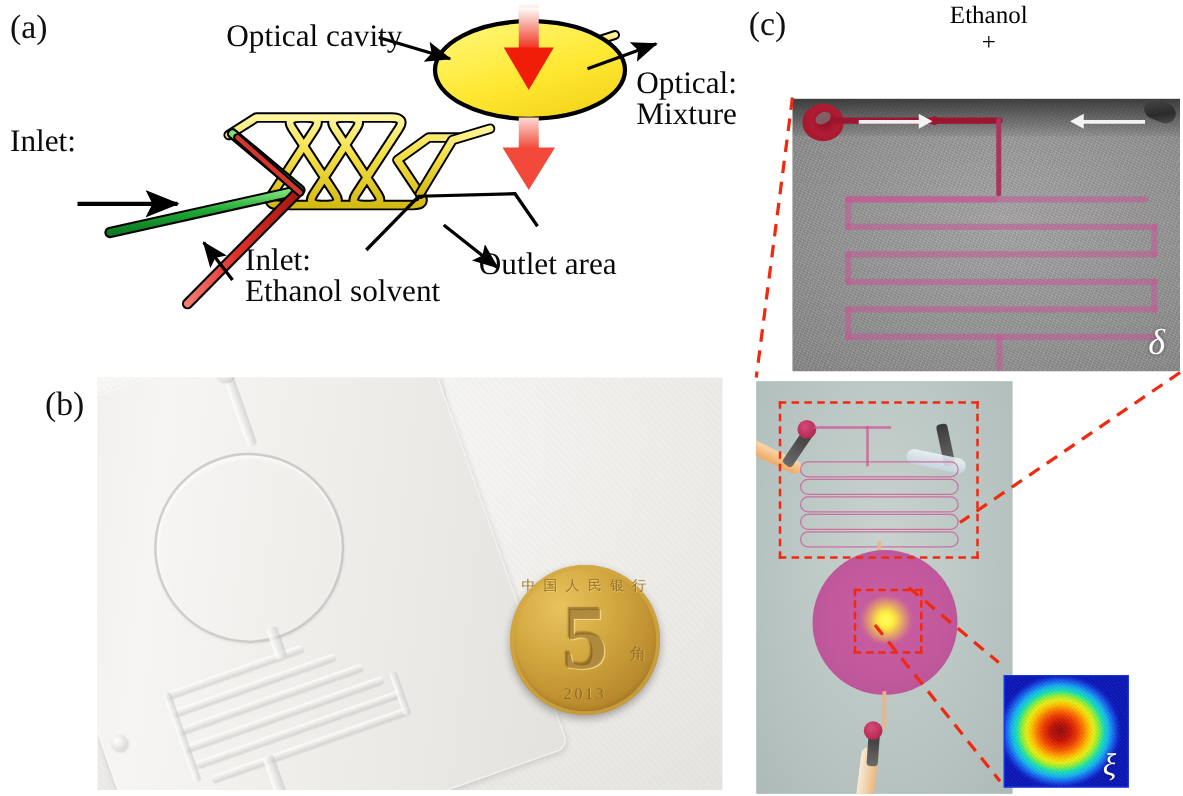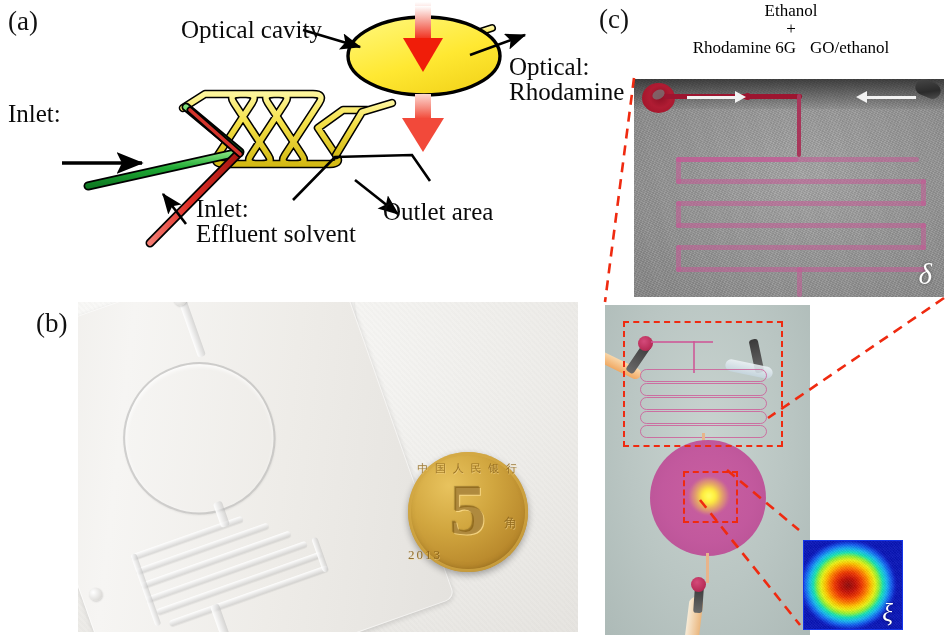--- a/index.html
+++ b/index.html
@@ -52,29 +52,29 @@
           background:radial-gradient(circle at 34% 28%, #e8c35e 0%, #d1a63f 38%, #b9892c 72%, #8d6520 100%);
           box-shadow:0 3px 7px rgba(0,0,0,0.32), inset 0 0 0 3px rgba(212,170,70,0.75),
                      inset 0 -3px 6px rgba(90,60,12,0.35);
           display:flex;align-items:center;justify-content:center;}
   #coin-5{font-size:72px;font-weight:bold;color:rgba(140,100,26,0.62);
           font-family:"Liberation Serif",serif;
           text-shadow:1px 1px 0 rgba(255,225,150,0.75),-1px -1px 1px rgba(100,70,16,0.5);
           line-height:1;margin-top:-4px;}
   .coin-cn{position:absolute;font-size:11px;color:rgba(135,96,24,0.80);
            text-shadow:0.5px 0.5px 0 rgba(250,220,150,0.6);}
-  #coin-year{position:absolute;bottom:9px;left:0;right:0;font-size:13px;
+  #coin-year{position:absolute;bottom:9px;left:0;right:0;text-align:center;font-size:13px;
              color:rgba(130,92,22,0.85);letter-spacing:2px;
              text-shadow:0.5px 0.5px 0 rgba(250,220,150,0.55);}
 
   
   #panel-c{position:absolute;left:596px;top:0;width:350px;height:637px;}
 
   #c-head{position:absolute;left:40px;top:2px;width:310px;text-align:center;}
-  .c-h-line{font-size:17px;line-height:1.08;}
+  .c-h-line{font-size:20px;line-height:1.08;}
   #c-head-row{display:flex;justify-content:center;gap:14px;align-items:baseline;}
 
   
   #c-micro{position:absolute;left:38px;top:79px;width:310px;height:218px;overflow:hidden;
            background:#9b9b9b;}
   .micro-bg{position:absolute;inset:0;
     background:
       repeating-linear-gradient(27deg, rgba(255,255,255,0.055) 0 1px, rgba(0,0,0,0.05) 1px 2px),
       repeating-linear-gradient(113deg, rgba(255,255,255,0.05) 0 1px, rgba(0,0,0,0.045) 1px 3px),
       radial-gradient(ellipse at 55% 45%, #a7a7a7 0%, #949494 60%, #878787 100%);}
@@ -239,26 +239,26 @@
 
       <g fill="none" stroke="#000" stroke-width="2.6">
         <path d="M293,200 L335,157 L412,155 L430,181"></path>
       </g>
       <line x1="355" y1="180" x2="398" y2="214" stroke="#000" stroke-width="2.6" marker-end="url(#ah)"></line>
     </svg>
 
     <div class="lbl a-text" style="left:181px;top:17px;">Optical cavity</div>
 
     <div class="lbl a-text" style="left:509px;top:54px;">Optical:</div>
-    <div class="lbl a-text" style="left:509px;top:79px;">Rhodamine</div>
+    <div class="lbl a-text" style="left:509px;top:79px;">Mixture</div>
 
     <div class="lbl a-text" style="left:8px;top:101px;">Inlet:</div>
 
     <div class="lbl a-text" style="left:196px;top:196px;">Inlet:</div>
-    <div class="lbl a-text" style="left:196px;top:221px;">Effluent solvent</div>
+    <div class="lbl a-text" style="left:196px;top:221px;">Ethanol solvent</div>
 
     <div class="lbl a-text" style="left:383px;top:199px;">Outlet area</div>
   </div>
 
   <div class="panel-label" style="left:36px;top:308px;">(b)</div>
 
   <div id="panel-b">
     <div id="b-photo">
       <div class="b-bg"></div>
       <div class="b-bg2"></div>
@@ -304,24 +304,20 @@
     </div>
   </div>
 
   <div id="panel-c">
 
     <div class="panel-label" style="left:3px;top:4px;">(c)</div>
 
     <div id="c-head">
       <div class="c-h-line">Ethanol</div>
       <div class="c-h-line">+</div>
-      <div id="c-head-row">
-        <div class="c-h-line">Rhodamine 6G</div>
-        <div class="c-h-line">GO/ethanol</div>
-      </div>
     </div>
 
     <div id="c-micro">
       <div class="micro-bg"></div>
       <div class="micro-dark"></div>
 
       <div class="m-port"></div>
       <div class="m-port-hole"></div>
       <div class="m-tubeR"></div>
 

